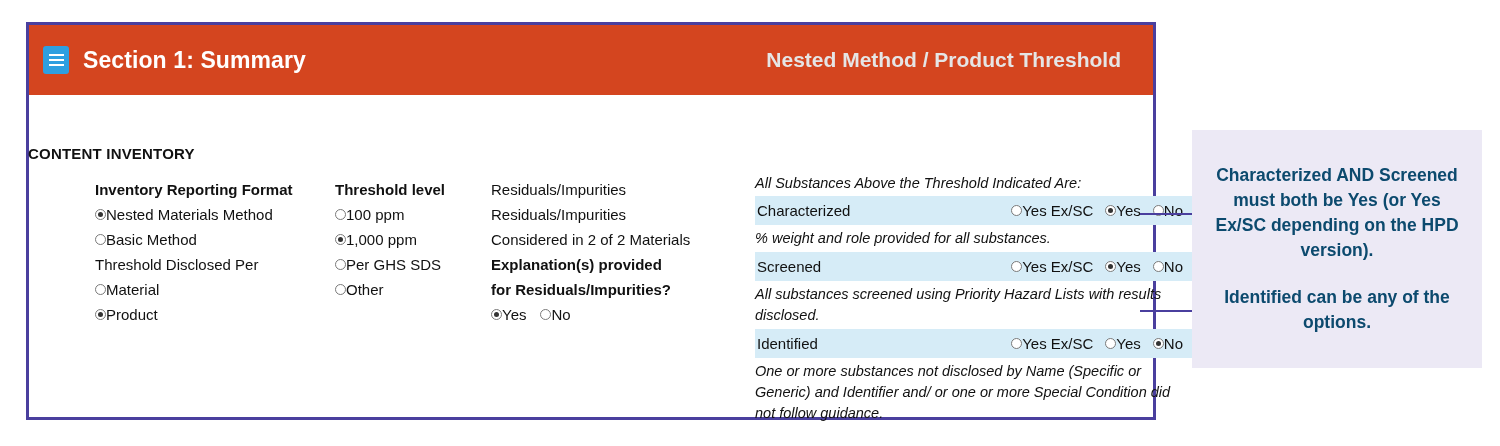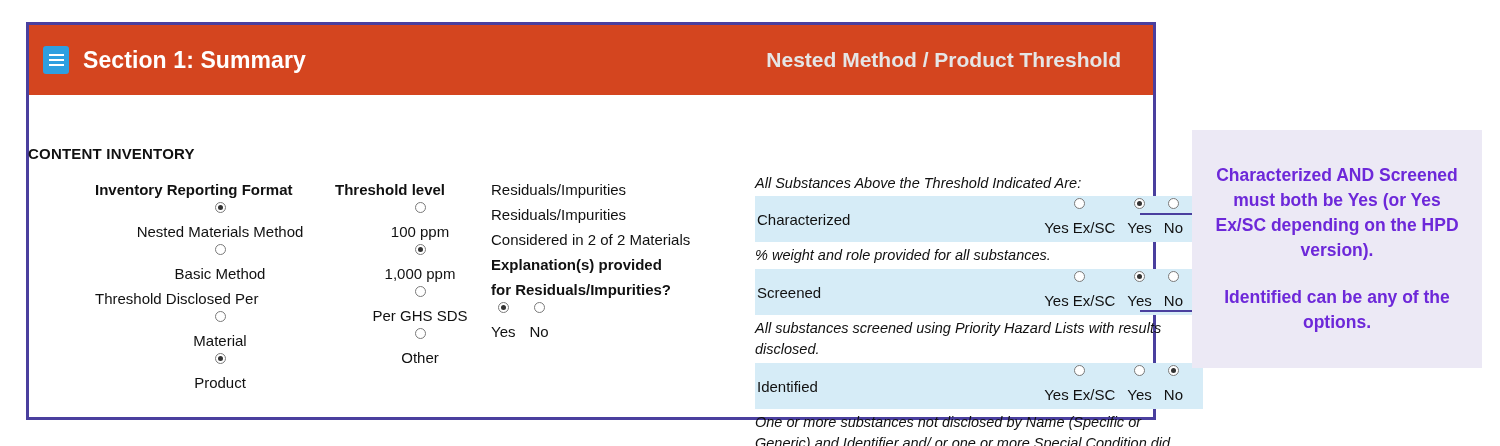--- a/index.html
+++ b/index.html
@@ -103,23 +103,21 @@
   .col3 { left: 418px; top: 82px; width: 240px; }
   .col4 { left: 682px; top: 78px; width: 420px; }
 
   .col-title {
     font-weight: bold;
     color: #111;
   }
   .opt {
     display: flex;
     align-items: center;
-    gap: 6px;
     white-space: nowrap;
-    flex-direction: column;
   }
   .radio {
     width: 11px;
     height: 11px;
     border-radius: 50%;
     border: 1px solid #7a7a7a;
     background: #ffffff;
     box-sizing: border-box;
     display: inline-block;
     position: relative;
@@ -183,21 +181,21 @@
     top: 130px;
     width: 290px;
     height: 238px;
     background: #ece9f5;
     box-sizing: border-box;
     display: flex;
     flex-direction: column;
     justify-content: center;
     align-items: center;
     text-align: center;
-    color: #6d28d9;
+    color: #0c4a6e;
     font-weight: bold;
     font-size: 17.5px;
     line-height: 25px;
     padding: 0 18px;
   }
   .callout p { margin: 0; }
   .callout p + p { margin-top: 22px; }
 
   
   .conn {

